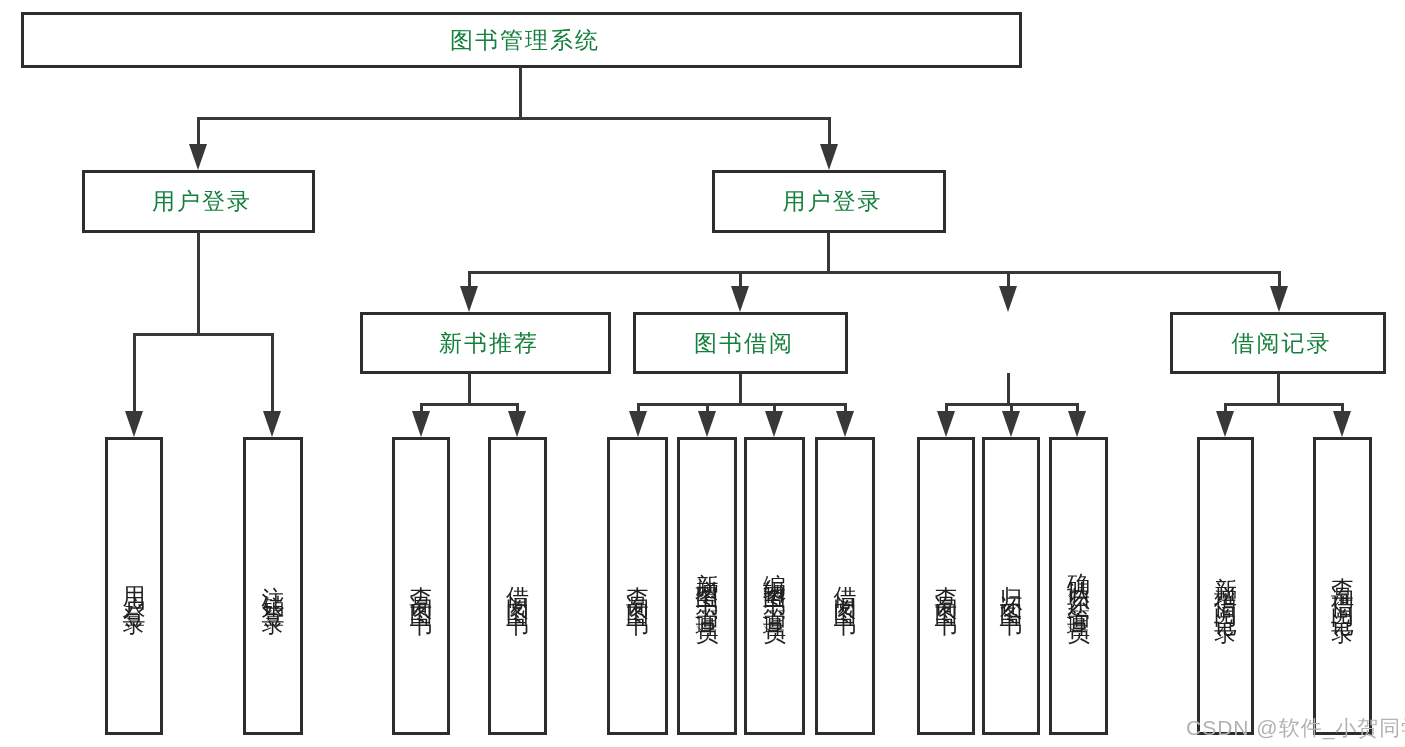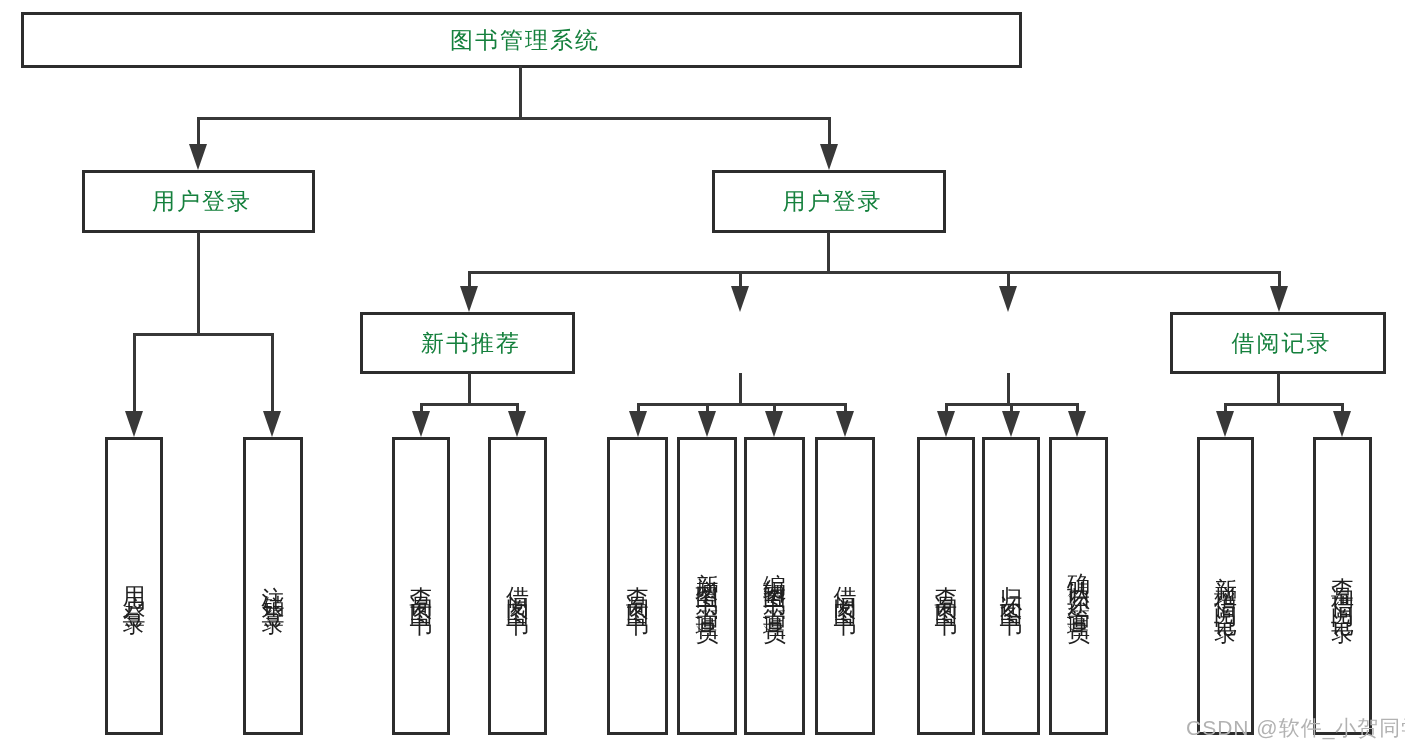--- a/index.html
+++ b/index.html
@@ -67,22 +67,23 @@
 <body>
 
 <div class="canvas">
 
   <div class="node" style="left:21px; top:12px; width:1001px; height:56px;">图书管理系统</div>
 
   <div class="node" style="left:82px; top:170px; width:233px; height:63px;">用户登录</div>
 
   <div class="node" style="left:712px; top:170px; width:234px; height:63px;">用户登录</div>
 
-  <div class="node" style="left:360px; top:312px; width:215px; height:62px;">新书推荐</div>
+  <div class="node" style="left:360px; top:312px; width:251px; height:62px;">新书推荐</div>
 
+  <div class="node" style="left:633px; top:312px; width:215px; height:62px;">图书借阅</div>
 
 
   <div class="node" style="left:1170px; top:312px; width:216px; height:62px;">借阅记录</div>
 
   <div class="leaf" style="left:105px; width:58px;">用户登录</div>
 
   <div class="leaf" style="left:243px; width:60px;">注销登录</div>
 
   <div class="leaf" style="left:392px; width:58px;">查询图书</div>
 

